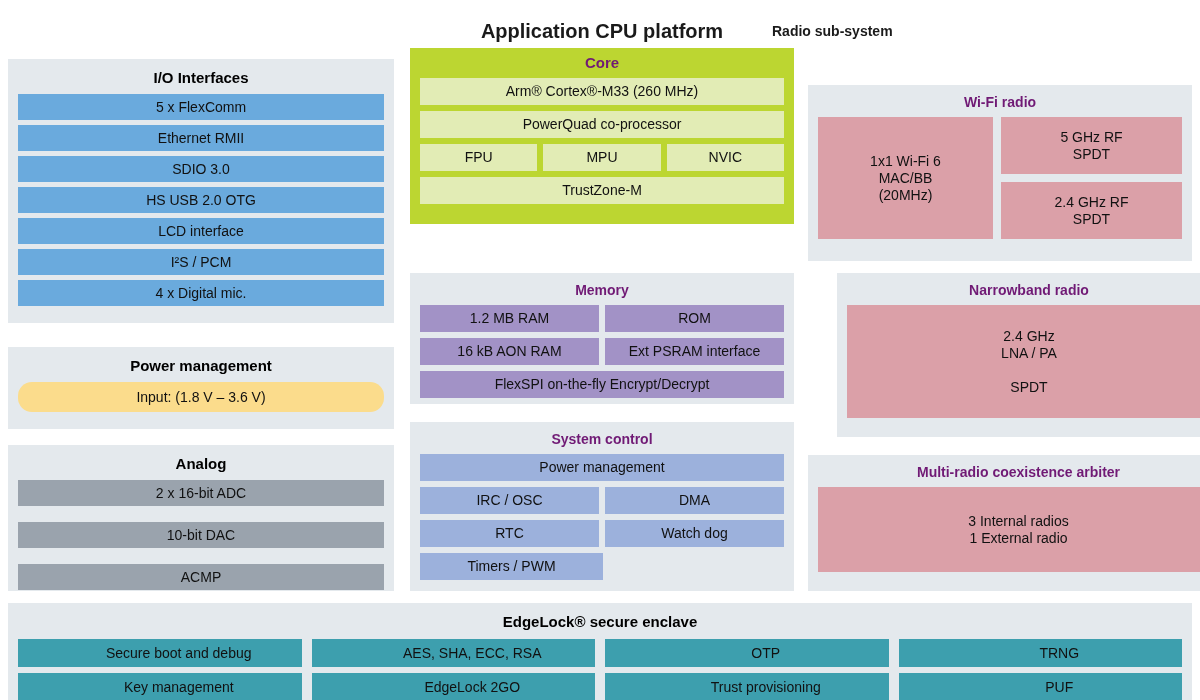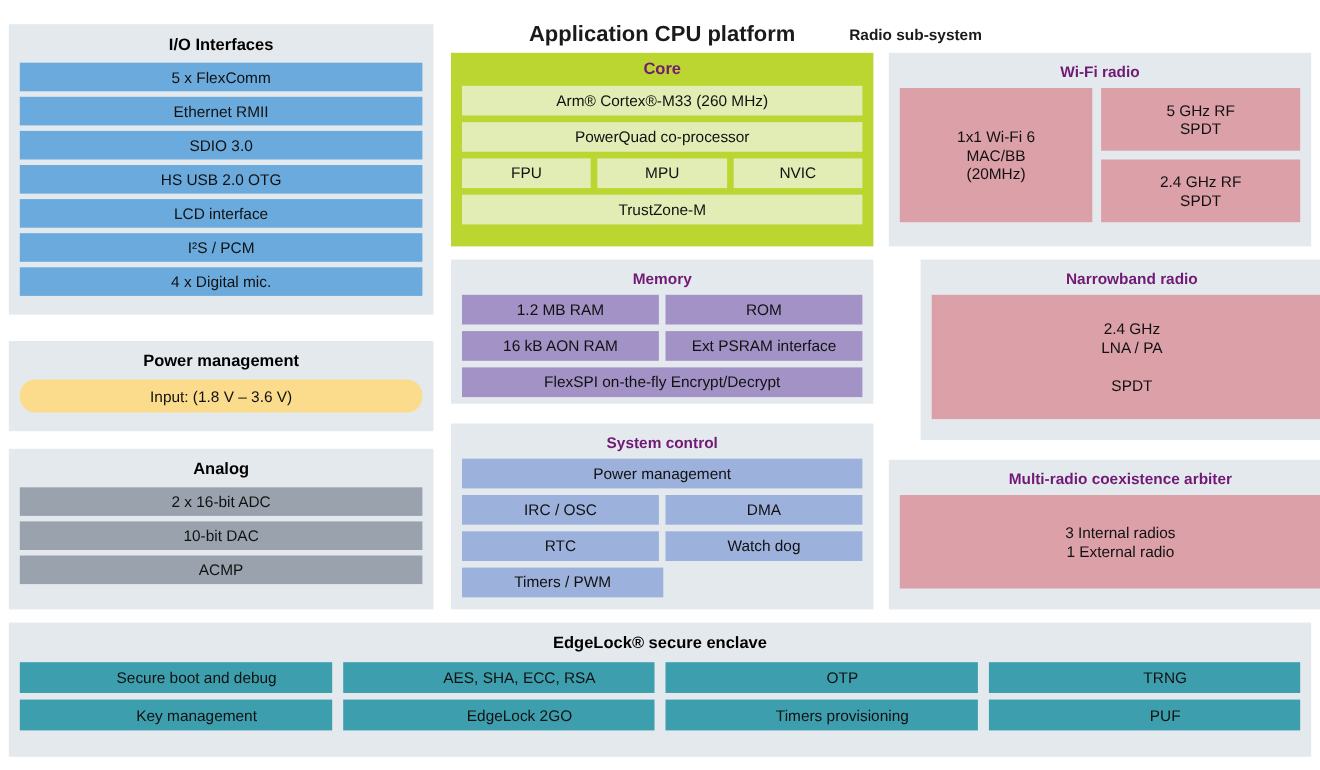--- a/index.html
+++ b/index.html
@@ -15,20 +15,21 @@
     position: relative;
     width: 1200px;
     height: 700px;
   }
 
   
   .panel {
     position: absolute;
     background: #e4e9ed;
     padding: 6px 10px 10px 10px;
+    margin-top: 37px;
   }
   .panel-title {
     text-align: center;
     font-weight: bold;
     font-size: 15px;
     line-height: 18px;
     padding: 4px 0 7px 0;
     color: #000;
   }
   .sub-title {
@@ -146,21 +147,21 @@
     </div>
   </div>
 
   <div class="panel" id="pm-panel">
     <div class="panel-title">Power management</div>
     <div class="blk c-yellow">Input: (1.8 V – 3.6 V)</div>
   </div>
 
   <div class="panel" id="an-panel">
     <div class="panel-title">Analog</div>
-    <div class="col" style="gap:5px;">
+    <div class="col" style="gap:16px;">
       <div class="blk c-gray">2 x 16-bit ADC</div>
       <div class="blk c-gray">10-bit DAC</div>
       <div class="blk c-gray">ACMP</div>
     </div>
   </div>
 
   <div id="cpu-title">Application CPU platform</div>
 
   <div id="core-box">
     <div class="sub-title">Core</div>
@@ -245,18 +246,18 @@
 
   <div class="panel" id="el-panel">
     <div class="panel-title">EdgeLock® secure enclave</div>
     <div id="el-grid">
       <div class="blk c-teal">Secure boot and debug</div>
       <div class="blk c-teal">AES, SHA, ECC, RSA</div>
       <div class="blk c-teal">OTP</div>
       <div class="blk c-teal">TRNG</div>
       <div class="blk c-teal">Key management</div>
       <div class="blk c-teal">EdgeLock 2GO</div>
-      <div class="blk c-teal">Timers provisioning</div>
+      <div class="blk c-teal">Trust provisioning</div>
       <div class="blk c-teal">PUF</div>
     </div>
   </div>
 
 </div>
 
 </body></html>

